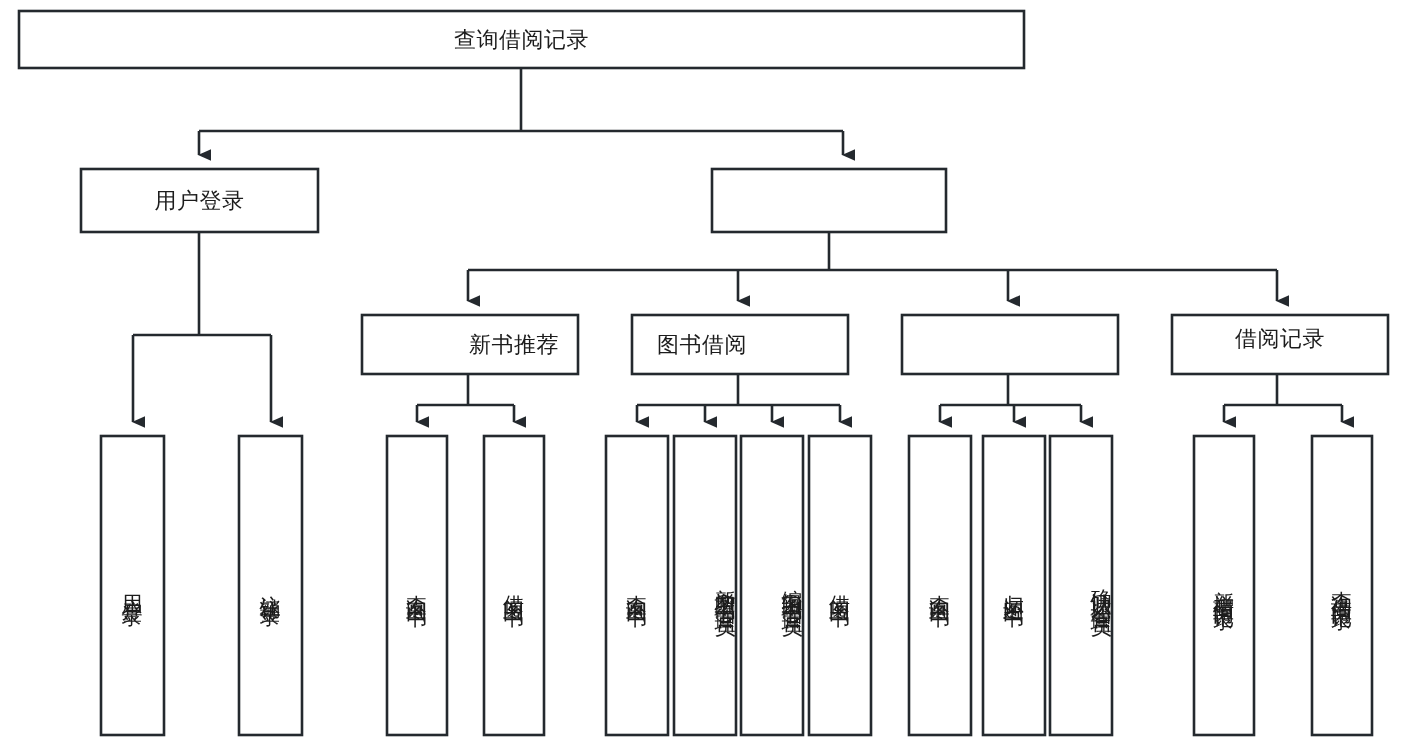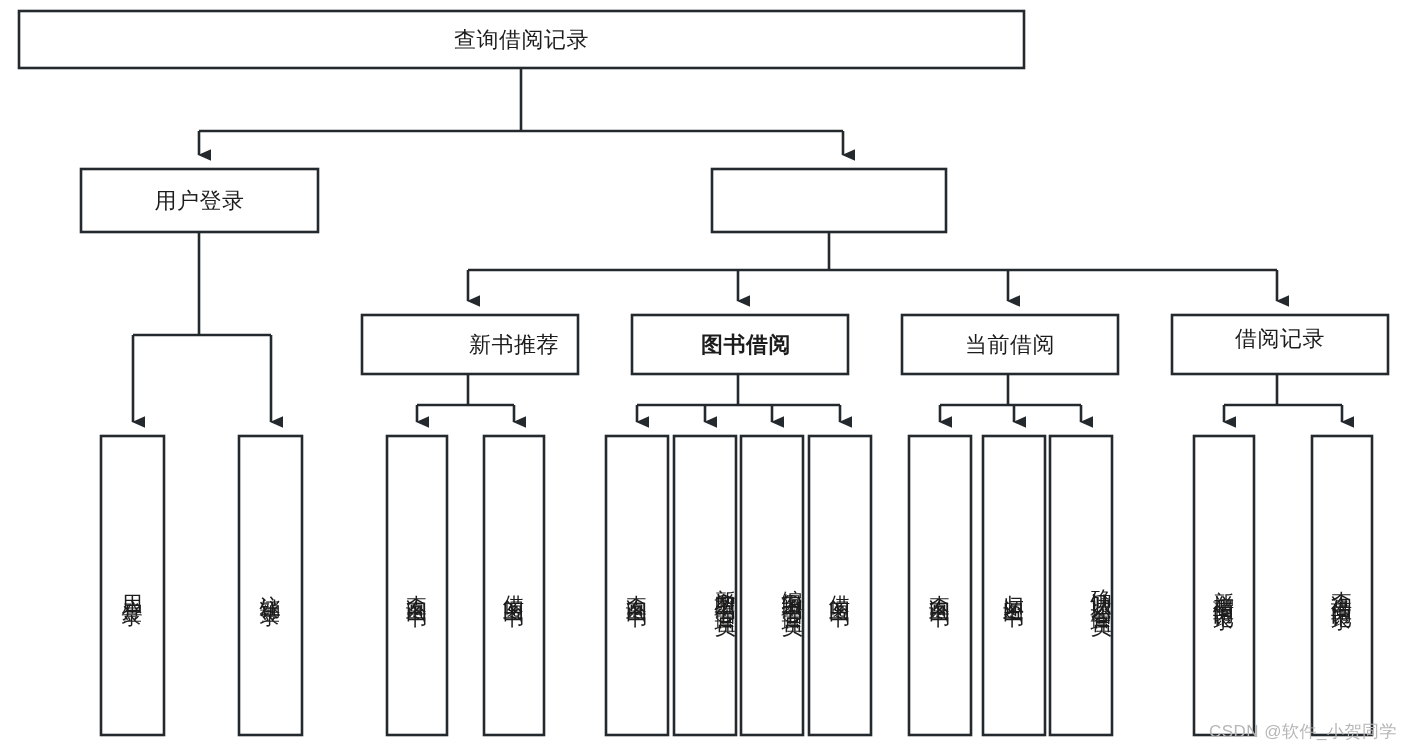--- a/index.html
+++ b/index.html
@@ -176,36 +176,34 @@
       <path class="connector" marker-end="url(#arrowdown)" d="M 1224 405 L 1224 422"></path>
       <path class="connector" marker-end="url(#arrowdown)" d="M 1342 405 L 1342 422"></path>
     </g>
   </svg>
 
   <div class="node-label-h" style="left:19px; top:11px; width:1005px; height:57px;">查询借阅记录</div>
 
   <div class="node-label-h" style="left:81px; top:169px; width:237px; height:63px;">用户登录</div>
 
   <div class="node-label-h" style="left:362px; top:315px; width:216px; height:59px;margin-left:44px;">新书推荐</div>
-  <div class="node-label-h" style="left:652px; top:315px; width:188px; height:59px;font-weight:bold;">图书借阅</div>
-  <div class="node-label-h" style="left:902px; top:315px; width:216px; height:59px;">当前借阅</div>
+  <div class="node-label-h" style="left:608px; top:315px; width:188px; height:59px;">图书借阅</div>
   <div class="node-label-h" style="left:1172px; top:315px; width:216px; height:47px;">借阅记录</div>
 
   <div class="node-label-v centered" style="left:101px; top:436px; width:63px; height:299px;">用户登录</div>
   <div class="node-label-v centered" style="left:239px; top:436px; width:63px; height:299px;">注销登录</div>
 
   <div class="node-label-v centered" style="left:387px; top:436px; width:60px; height:299px;">查询图书</div>
   <div class="node-label-v centered" style="left:484px; top:436px; width:60px; height:299px;">借阅图书</div>
 
   <div class="node-label-v centered" style="left:606px; top:436px; width:62px; height:299px;">查询图书</div>
   <div class="node-label-v" style="left:674px; top:444px; width:62px; height:291px;">新增图书（管理员）</div>
   <div class="node-label-v" style="left:741px; top:444px; width:62px; height:291px;">编辑图书（管理员）</div>
   <div class="node-label-v centered" style="left:809px; top:436px; width:62px; height:299px;">借阅图书</div>
 
   <div class="node-label-v centered" style="left:909px; top:436px; width:62px; height:299px;">查询图书</div>
   <div class="node-label-v centered" style="left:983px; top:436px; width:62px; height:299px;">归还图书</div>
   <div class="node-label-v" style="left:1050px; top:444px; width:62px; height:291px;">确认归还（管理员）</div>
 
   <div class="node-label-v centered" style="left:1194px; top:436px; width:60px; height:299px;">新增借阅记录</div>
   <div class="node-label-v centered" style="left:1312px; top:436px; width:60px; height:299px;">查询借阅记录</div>
 
-  <div class="watermark">CSDN @软件_小贺同学</div>
 </div>
 
 </body></html>

